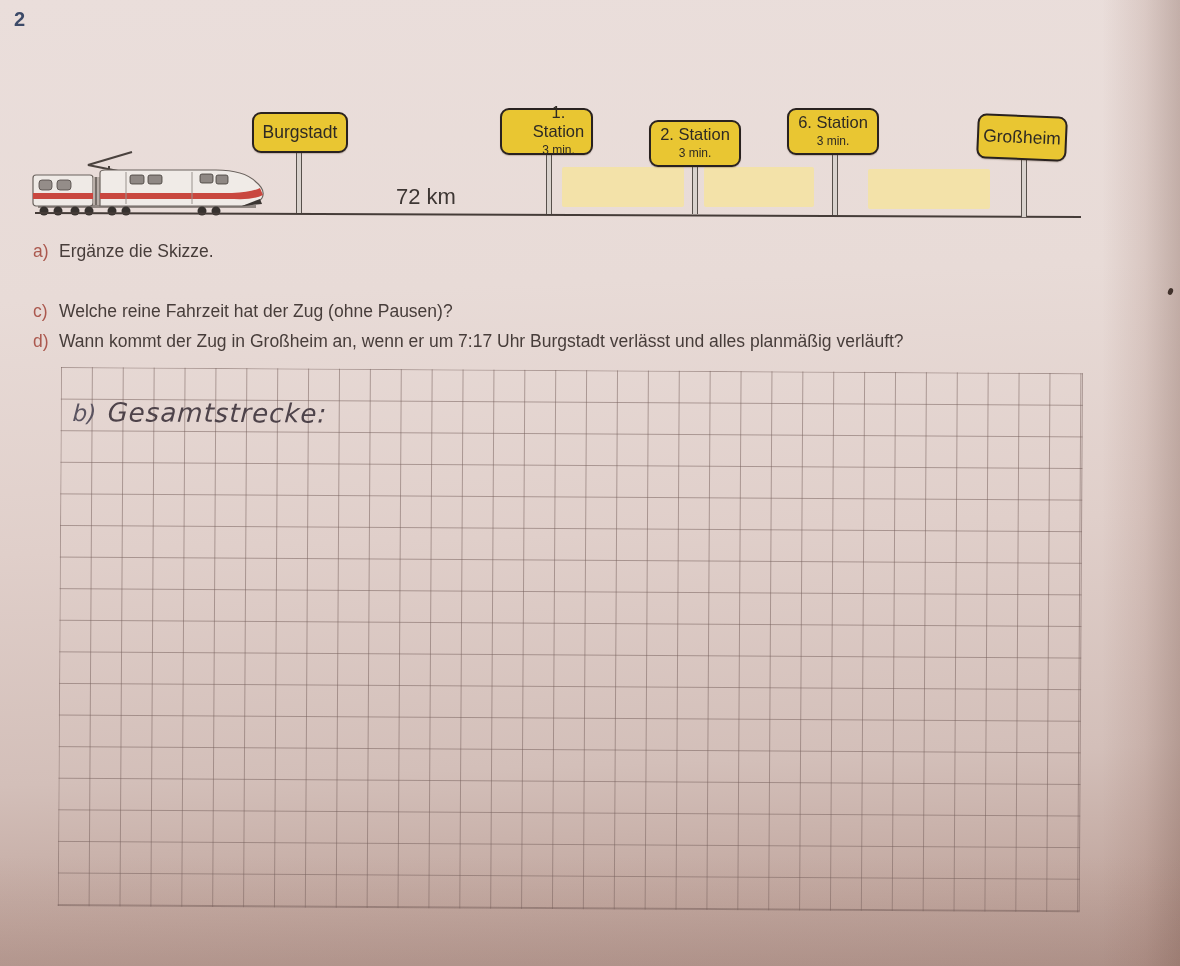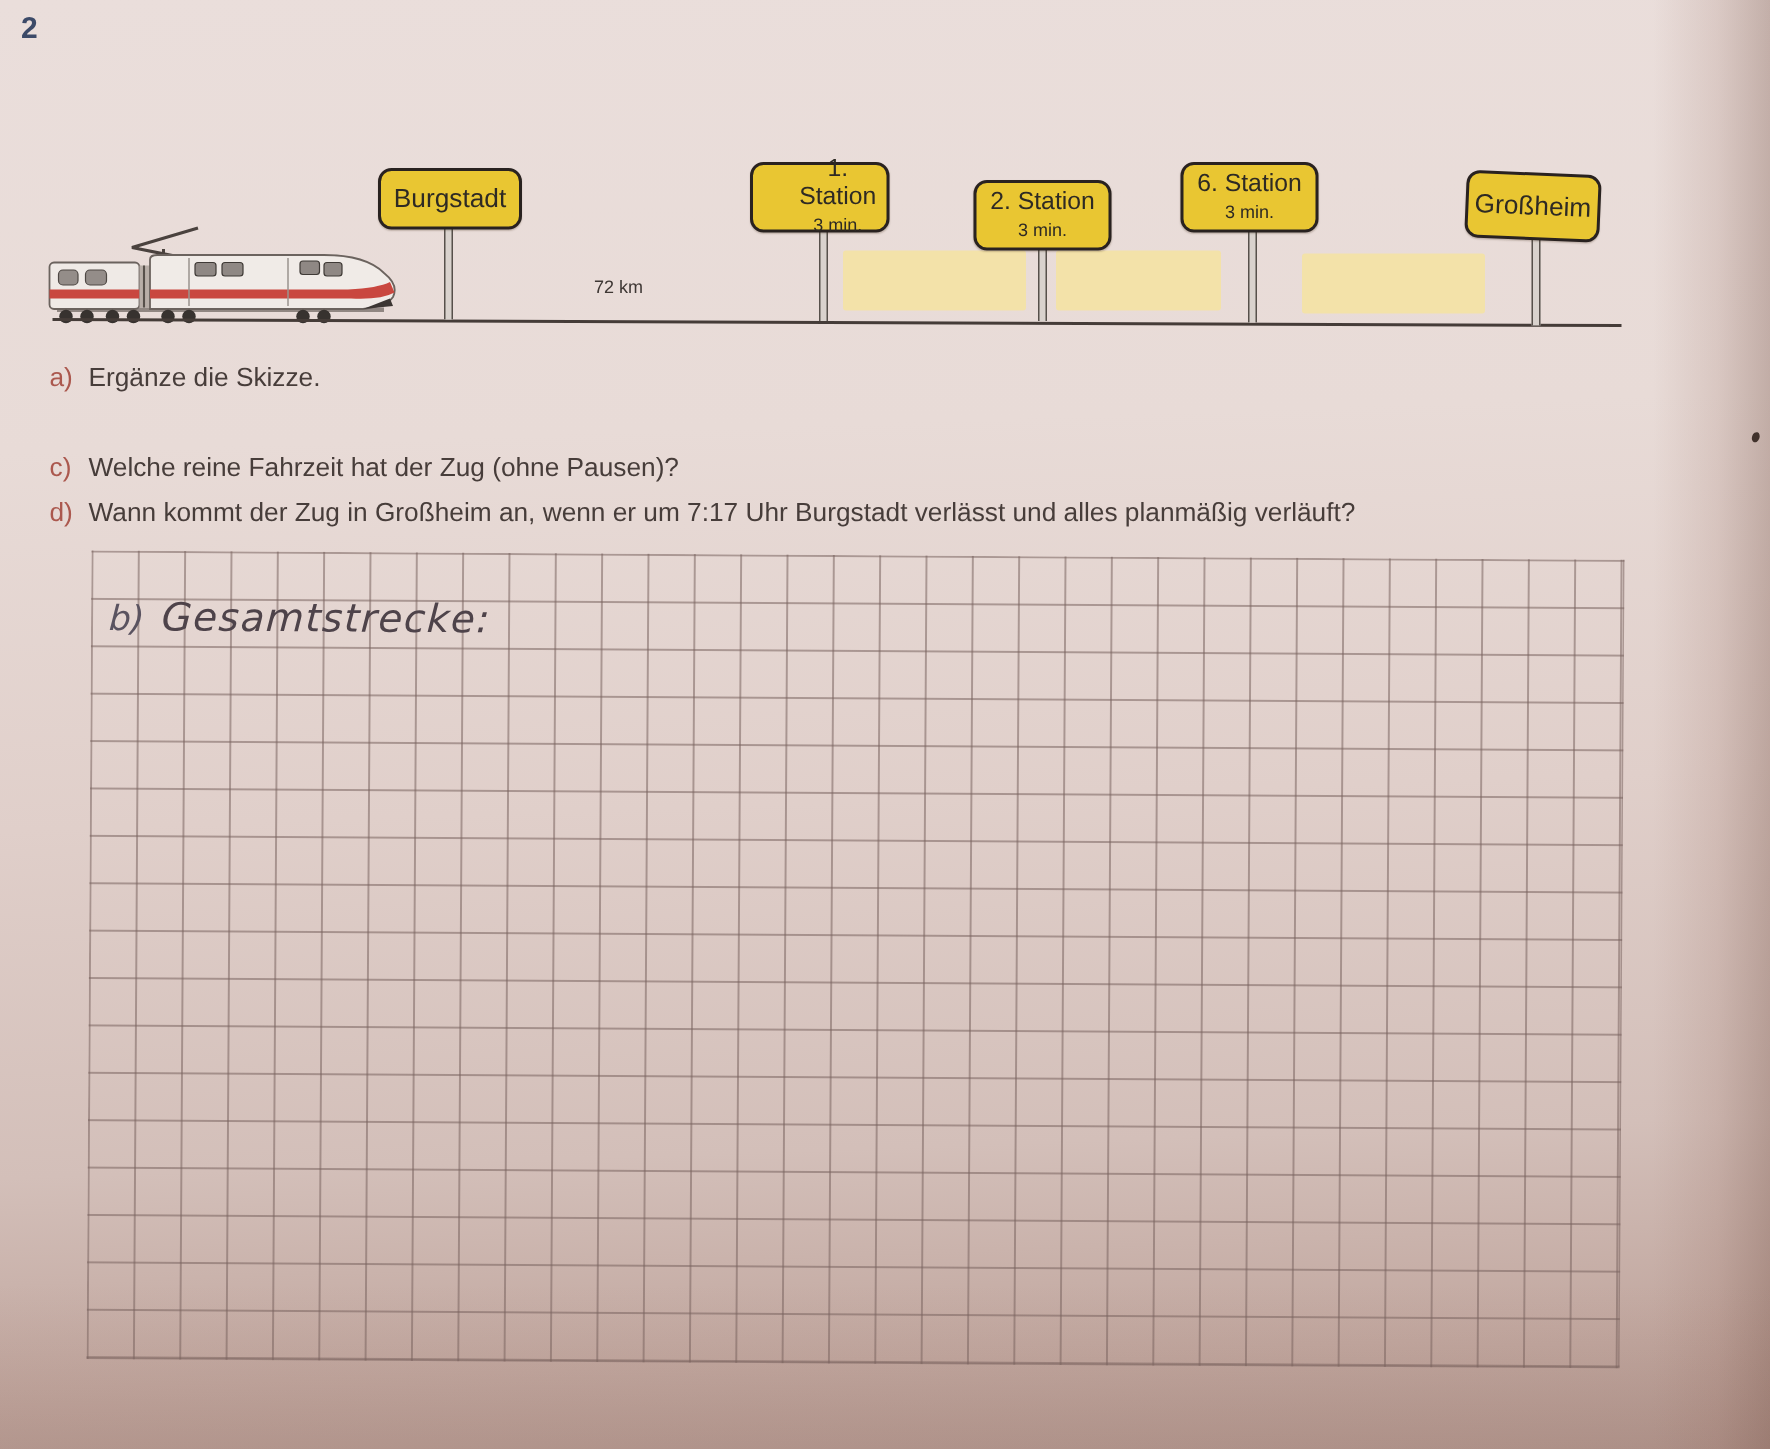--- a/index.html
+++ b/index.html
@@ -29,21 +29,21 @@
   .diagram{position:absolute;left:0;top:0;width:1180px;height:250px;}
   .track{position:absolute;left:35px;top:212px;width:1046px;border-top:2.5px solid #453c38;transform:rotate(0.22deg);transform-origin:left top;}
   .post{position:absolute;width:6px;background:#d9d2cd;border-left:1.6px solid #57504b;border-right:1.6px solid #57504b;box-sizing:border-box;}
   .sign{position:absolute;background:#e9c632;border:2.5px solid #292220;border-radius:9px;
     box-sizing:border-box;display:flex;flex-direction:column;justify-content:center;align-items:center;
     color:#2e2a24;text-align:center;line-height:19px;box-shadow:0 1px 1px rgba(80,60,40,.25);}
   .sign .l1{font-size:16.5px;}
   .sign .l2{font-size:12px;}
   .sign-one .l1{font-size:17.5px;}
   .blank-box{position:absolute;background:#f3e2a9;border-radius:2px;}
-  .dist-label{position:absolute;left:396px;top:184px;font-size:12px;color:#3e3734;}
+  .dist-label{position:absolute;left:396px;top:184px;font-size:22px;color:#3e3734;}
 
   
   .grid{
     position:absolute;left:61px;top:367px;width:1021px;height:538px;
     background-image:
       linear-gradient(to right, rgba(122,100,96,.55) 1px, transparent 1px),
       linear-gradient(to bottom, rgba(122,100,96,.55) 1px, transparent 1px);
     background-size:30.9px 31.6px;
     border-right:1px solid rgba(122,100,96,.55);
     border-bottom:1px solid rgba(122,100,96,.55);

